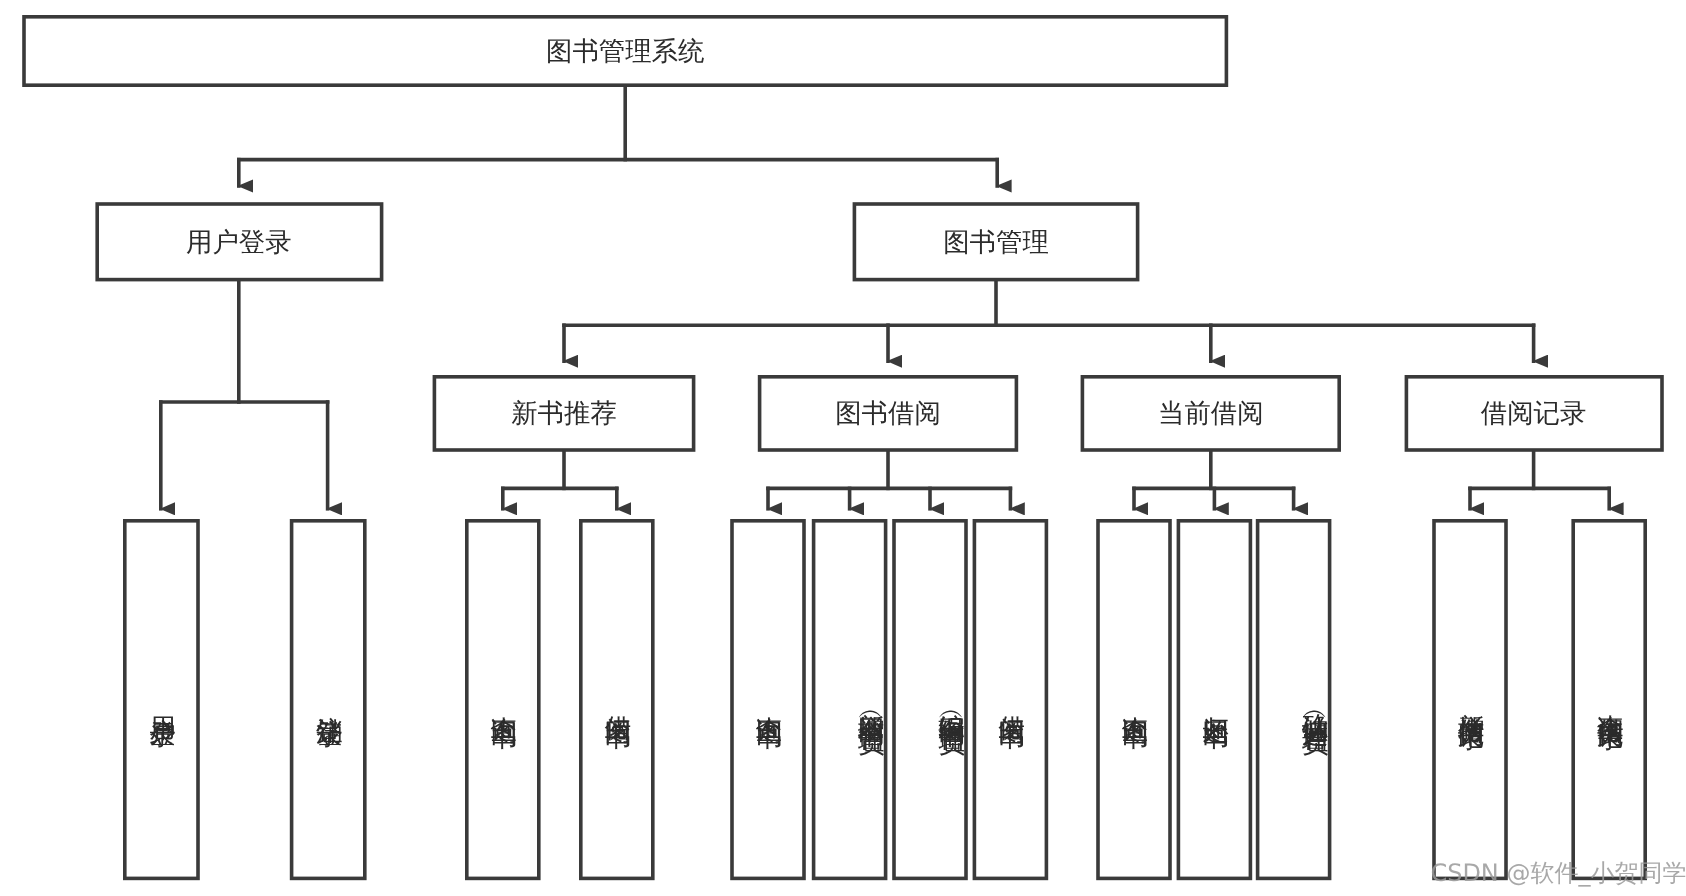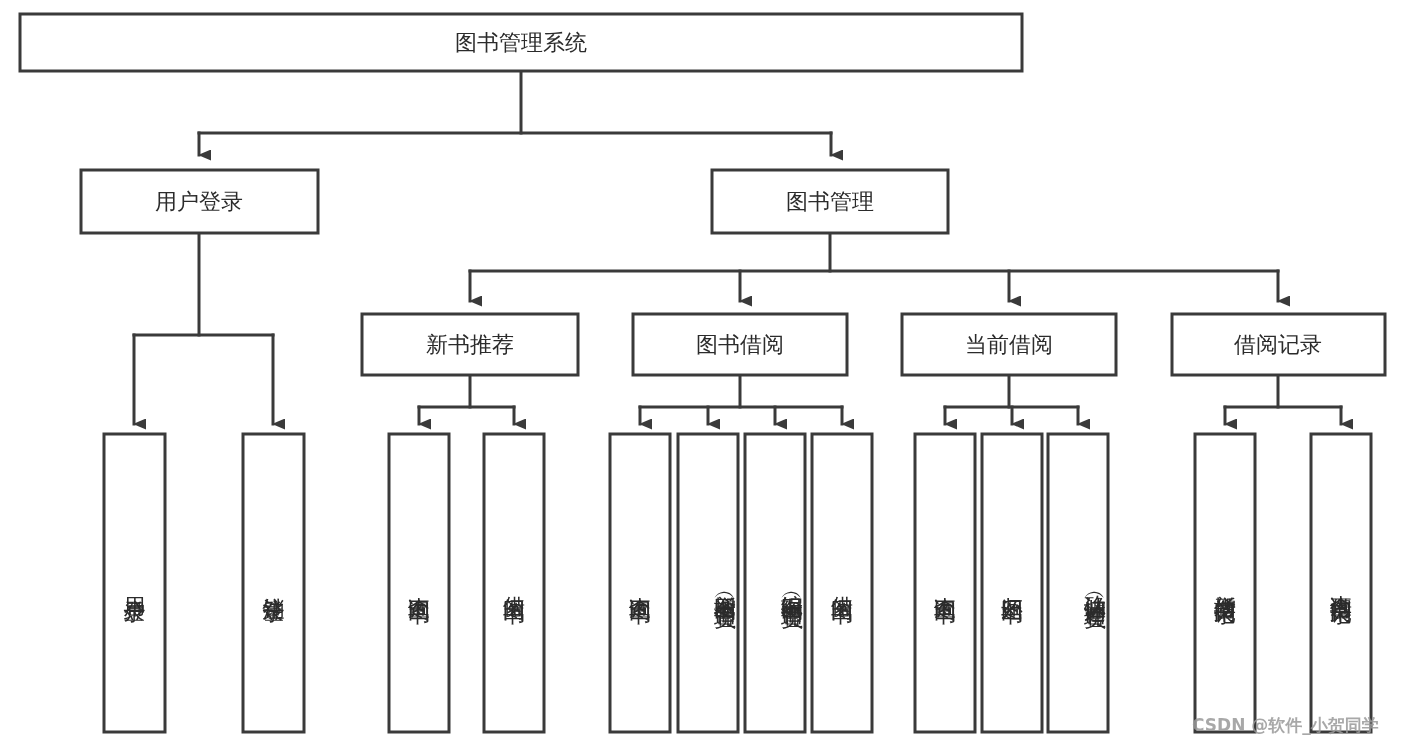--- a/index.html
+++ b/index.html
@@ -62,26 +62,25 @@
     justify-content: center;
     text-align: center;
     white-space: nowrap;
     pointer-events: none;
   }
   .watermark {
     position: absolute;
     left: 1192px;
     top: 714px;
     font-family: "DejaVu Sans", "Liberation Sans", sans-serif;
-    font-size: 17px;
+    font-size: 20px;
     color: #9a9a9a;
     opacity: 0.85;
     white-space: nowrap;
     pointer-events: none;
-    font-weight: bold;
   }
 </style>
 </head>
 <body>
 
 <div id="diagram-root">
 
   <svg id="flow" viewBox="0 0 1405 747">
     <defs>
       <marker id="ah" markerWidth="11" markerHeight="13" refX="5.5" refY="12" orient="auto" markerUnits="userSpaceOnUse">

